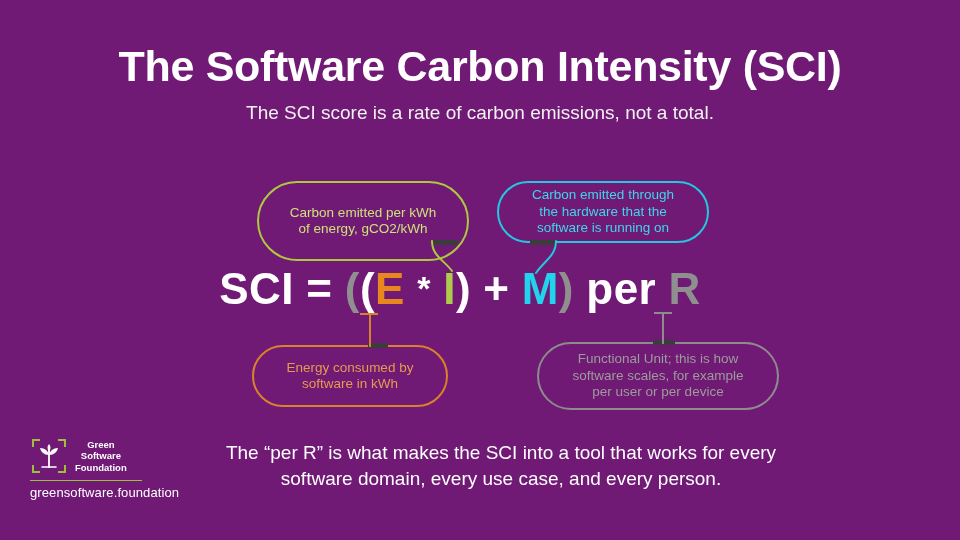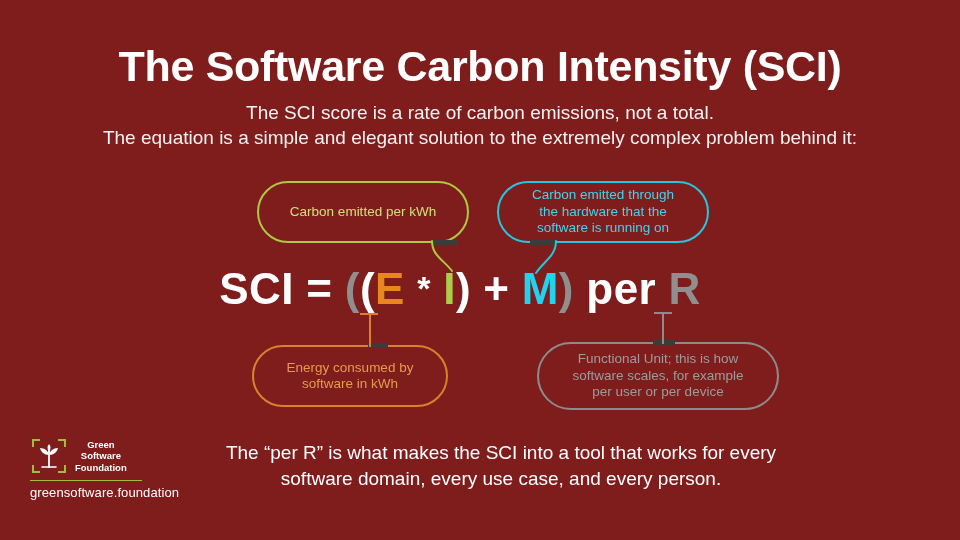--- a/index.html
+++ b/index.html
@@ -10,21 +10,21 @@
     width: 960px;
     height: 540px;
     background: #3c3c3c;
     font-family: "Liberation Sans", sans-serif;
     overflow: hidden;
   }
   #slide {
     position: relative;
     width: 960px;
     height: 540px;
-    background: #7f1d1d;
+    background: #701a75;
   }
 
   
   .title {
     position: absolute;
     top: 44px;
     left: 0;
     width: 960px;
     text-align: center;
     color: #ffffff;
@@ -58,21 +58,21 @@
     align-items: center;
     justify-content: center;
     text-align: center;
     line-height: 1.22;
     font-size: 13.5px;
   }
   .bubble span { display: block; padding: 0 12px; }
 
   #bubble-i {
     left: 257px; top: 181px;
-    width: 212px; height: 62px;
+    width: 212px; height: 80px;
     border-color: #aec940;
     color: #cfe07a;
   }
   #bubble-m {
     left: 497px; top: 181px;
     width: 212px; height: 62px;
     border-color: #22c7e0;
     color: #3ed6ef;
   }
   #bubble-e {
@@ -167,25 +167,25 @@
     letter-spacing: 0.1px;
   }
 </style>
 </head>
 <body>
 
 <div id="slide">
 
   <div class="title">The Software Carbon Intensity (SCI)</div>
   <div class="subline one">The SCI score is a rate of carbon emissions, not a total.</div>
-  <div class="subline two">The equation is a simple and elegant solution to the extremely complex problem behind it:</div>
 
   <div class="bubble" id="bubble-i">
     <span>
       <span>Carbon emitted per kWh</span>
+      <span>of energy, gCO2/kWh</span>
     </span>
   </div>
   <div class="notch" style="left:432px; top:240px; width:26px;"></div>
   <svg class="tail" style="left:430px; top:238px;" width="40" height="36" viewBox="0 0 40 36">
     <path d="M2 3 C 2 18, 14 22, 22 33" fill="none" stroke="#aec940" stroke-width="2" stroke-linecap="round"></path>
   </svg>
 
   <div class="bubble" id="bubble-m">
     <span>
       <span>Carbon emitted through</span>

